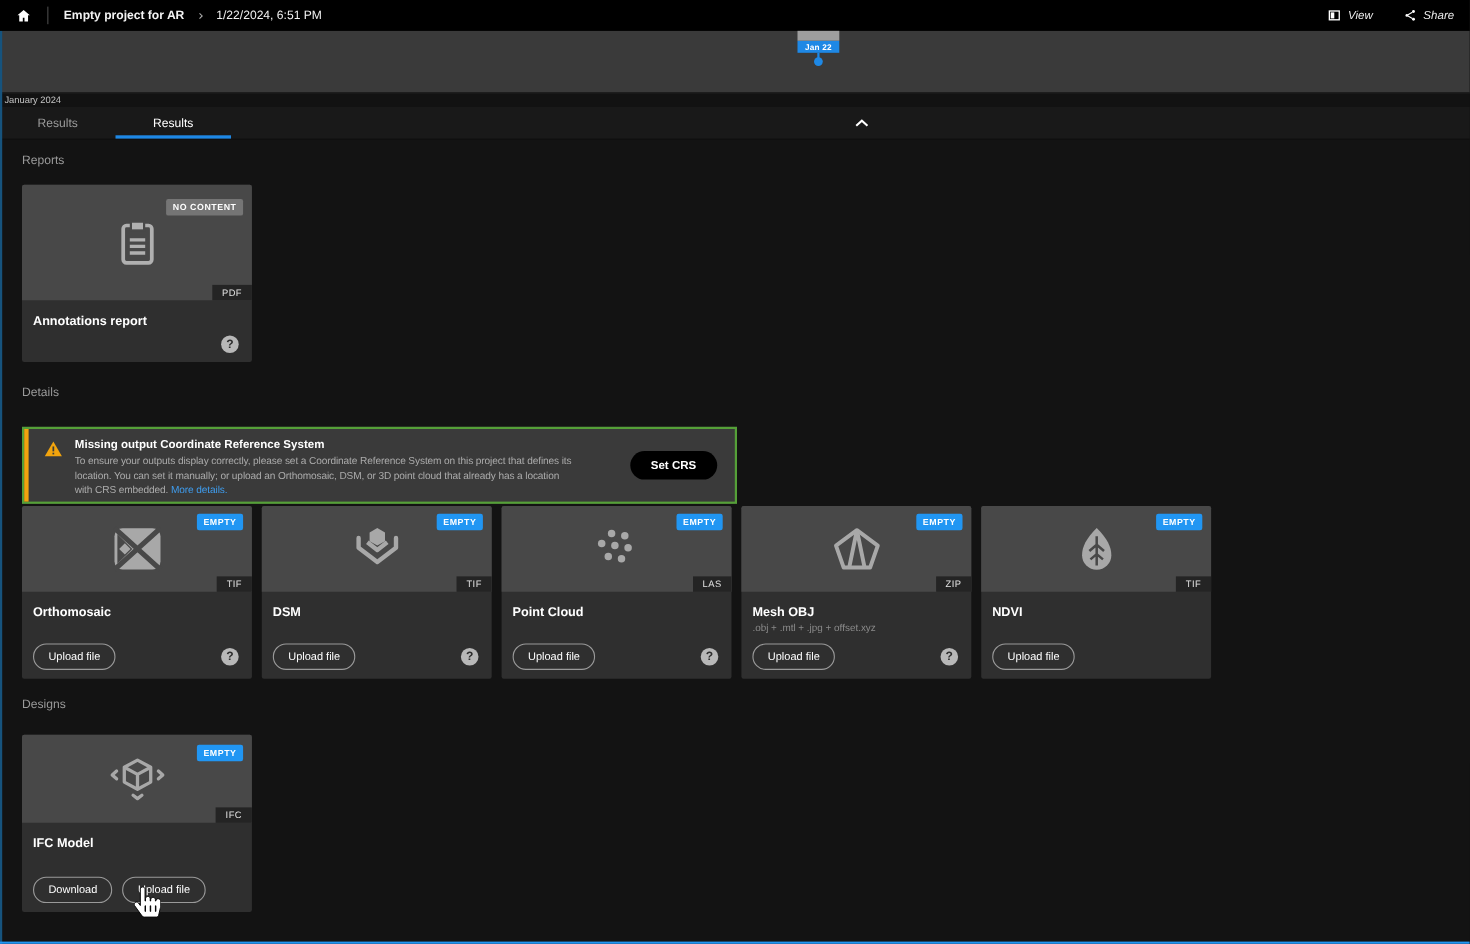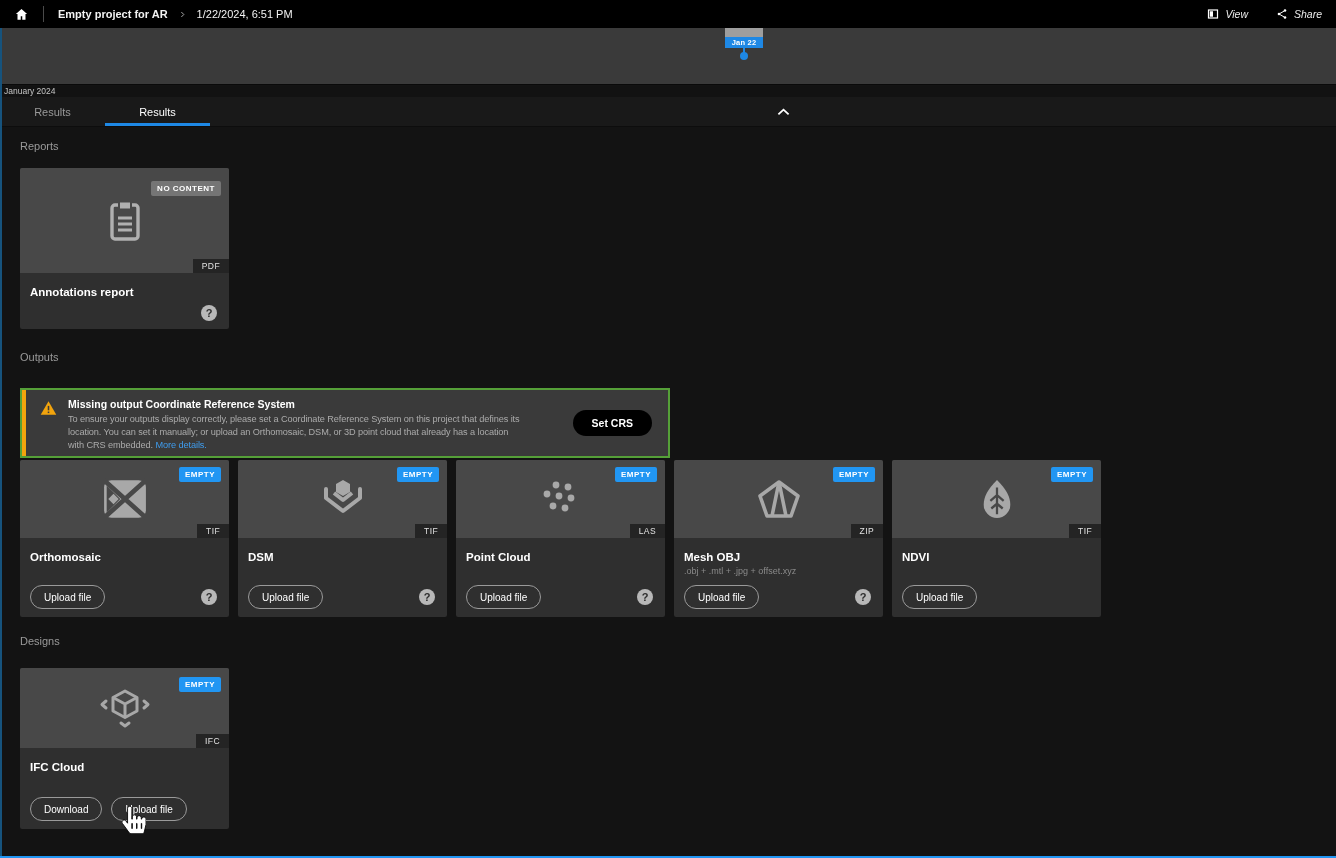--- a/index.html
+++ b/index.html
@@ -150,21 +150,21 @@
     </span>
     <span class="badge gray" style="top:13px;">NO CONTENT</span>
     <span class="ftag">PDF</span>
   </div>
   <div class="card-title">Annotations report</div>
   <div class="actions">
     <span class="help">?</span>
   </div>
 </div>
 
-<div class="section-label" style="top:351px;">Outputs</div>
+<div class="section-label" style="top:351px;">Details</div>
 
 <div class="warning">
   <div class="warn-bar"></div>
   <div class="warn-icon">
     <svg width="17" height="16" viewBox="0 0 24 22">
       <path d="M12 1.5 23 20.5H1Z" fill="#f2a40d"></path>
       <rect x="10.9" y="8" width="2.2" height="6.3" fill="#3a3a3a"></rect>
       <rect x="10.9" y="16" width="2.2" height="2.2" fill="#3a3a3a"></rect>
     </svg>
   </div>
@@ -295,21 +295,21 @@
         <g stroke="#a8a8a8" stroke-width="3" fill="none" stroke-linecap="round" stroke-linejoin="round">
           <path d="M7 14l-4 3.5L7 21"></path>
           <path d="M45 14l4 3.5-4 3.5"></path>
           <path d="M22 36l4 3 4-3"></path>
         </g>
       </svg>
     </span>
     <span class="badge blue" style="top:9px;">EMPTY</span>
     <span class="ftag">IFC</span>
   </div>
-  <div class="card-title">IFC Cloud</div>
+  <div class="card-title">IFC Model</div>
   <div class="actions">
     <button class="pill">Download</button>
     <button class="pill">Upload file</button>
   </div>
 </div>
 
 <div class="edge-left"></div>
 <div class="edge-bottom"></div>
 
 <div class="cursor">

